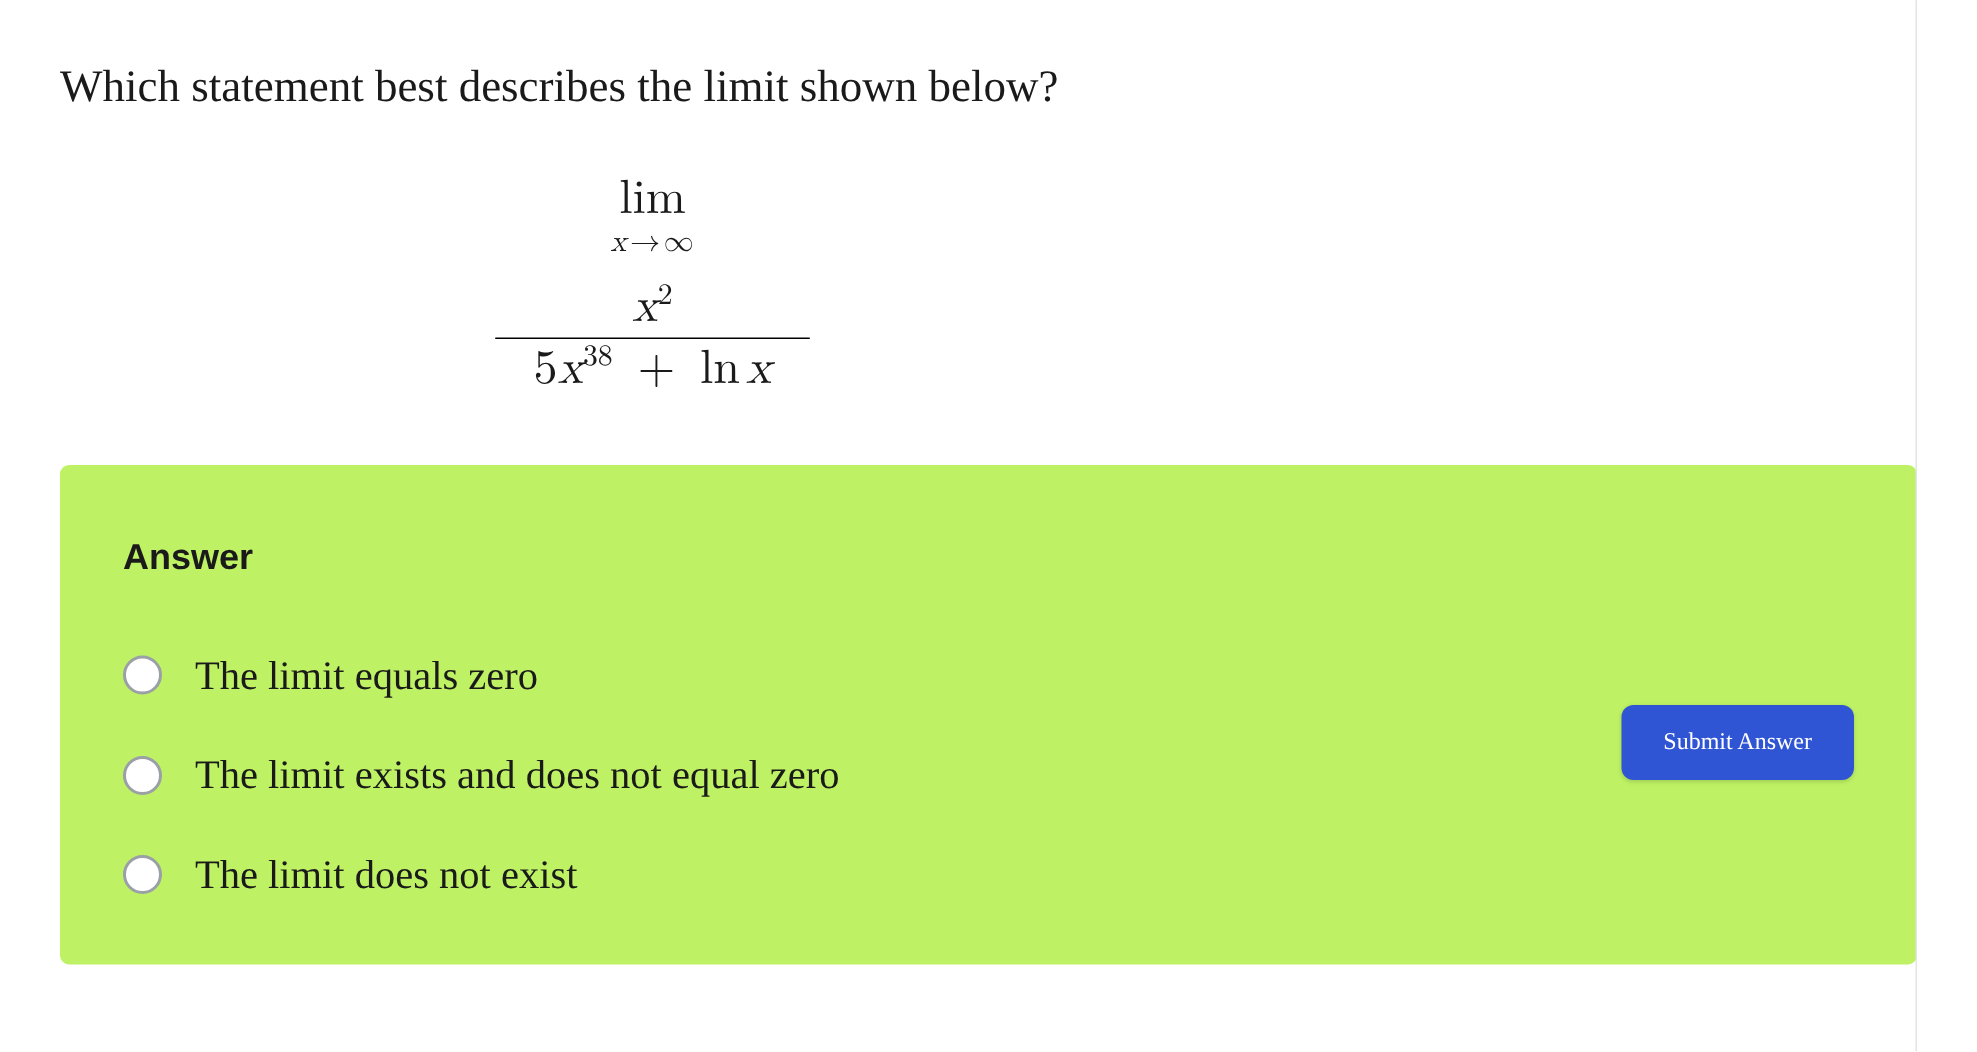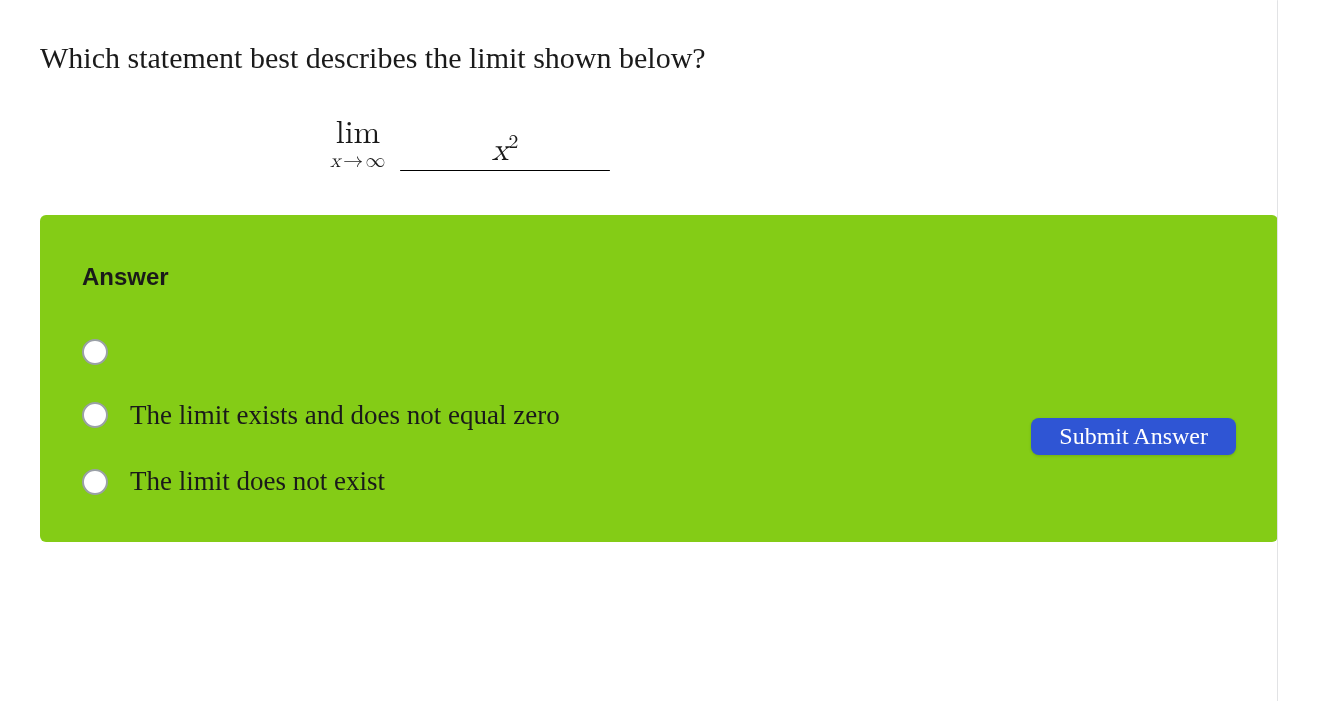--- a/index.html
+++ b/index.html
@@ -21,24 +21,25 @@
     line-height: 1.3;
     margin-bottom: 40px;
   }
   .formula-wrap {
     text-align: left;
     padding-left: 290px;
     margin-bottom: 44px;
   }
   .formula {
     display: inline-flex;
-    align-items: flex-end;
+    align-items: center;
     font-family: 'Latin Modern Math', 'STIX Two Math', 'Cambria Math', Georgia, serif;
     font-size: 32px;
     gap: 14px;
+    flex-direction: column;
   }
   .lim-block {
     display: flex;
     flex-direction: column;
     align-items: center;
     line-height: 1;
   }
   .lim-top { font-size: 32px; }
   .lim-bot {
     font-size: 20px;
@@ -64,25 +65,25 @@
     height: 1px;
     background: #000;
   }
   .mi { font-style: italic; }
   .mn { font-style: normal; }
   sup { font-size: 0.62em; vertical-align: super; font-style: normal; line-height: 0; }
   .op { font-style: normal; padding: 0 6px; }
   .ln { font-style: normal; padding-right: 4px; }
 
   .answer-panel {
-    background: #84cc16;
+    background: #bef264;
     border-radius: 6px;
     padding: 48px 42px 44px 42px;
     display: flex;
-    align-items: center;
+    align-items: flex-start;
     gap: 44px;
   }
   .answer-left { flex: 1; }
   .answer-heading {
     font-family: -apple-system, BlinkMacSystemFont, 'Segoe UI', Arial, sans-serif;
     font-weight: 700;
     font-size: 24px;
     margin-bottom: 48px;
   }
   .options {
@@ -108,24 +109,24 @@
     font-size: 27px;
     line-height: 1.2;
   }
   .answer-right {
     padding-top: 112px;
   }
   .submit-btn {
     background: #2f55d4;
     color: #fff;
     font-family: Georgia, 'Times New Roman', serif;
-    font-size: 24px;
+    font-size: 16px;
     border: none;
     border-radius: 8px;
-    padding: 5px 28px;
+    padding: 16px 28px;
     cursor: pointer;
     box-shadow: 0 1px 3px rgba(0,0,0,0.15);
   }
   .right-divider {
     position: absolute;
     right: 40px;
     top: 0;
     bottom: 0;
     width: 1px;
     background: #e2e3e5;
@@ -145,30 +146,36 @@
         <span class="lim-top">lim</span>
         <span class="lim-bot">
           <span class="mi">x</span><span class="arrow">→</span><span class="inf">∞</span>
         </span>
       </div>
       <div class="frac">
         <div class="frac-num">
           <span class="mi">x</span><sup>2</sup>
         </div>
         <div class="frac-bar"></div>
+        <div class="frac-den">
+          <span class="mn">5</span><span class="mi">x</span><sup>38</sup>
+          <span class="op">+</span>
+          <span class="ln">ln</span><span class="mi">x</span>
+        </div>
       </div>
     </div>
   </div>
 
   <div class="answer-panel">
     <div class="answer-left">
       <div class="answer-heading">Answer</div>
       <div class="options">
         <label class="option">
           <span class="radio"></span>
+          <span class="option-label">The limit equals zero</span>
         </label>
         <label class="option">
           <span class="radio"></span>
           <span class="option-label">The limit exists and does not equal zero</span>
         </label>
         <label class="option">
           <span class="radio"></span>
           <span class="option-label">The limit does not exist</span>
         </label>
       </div>

